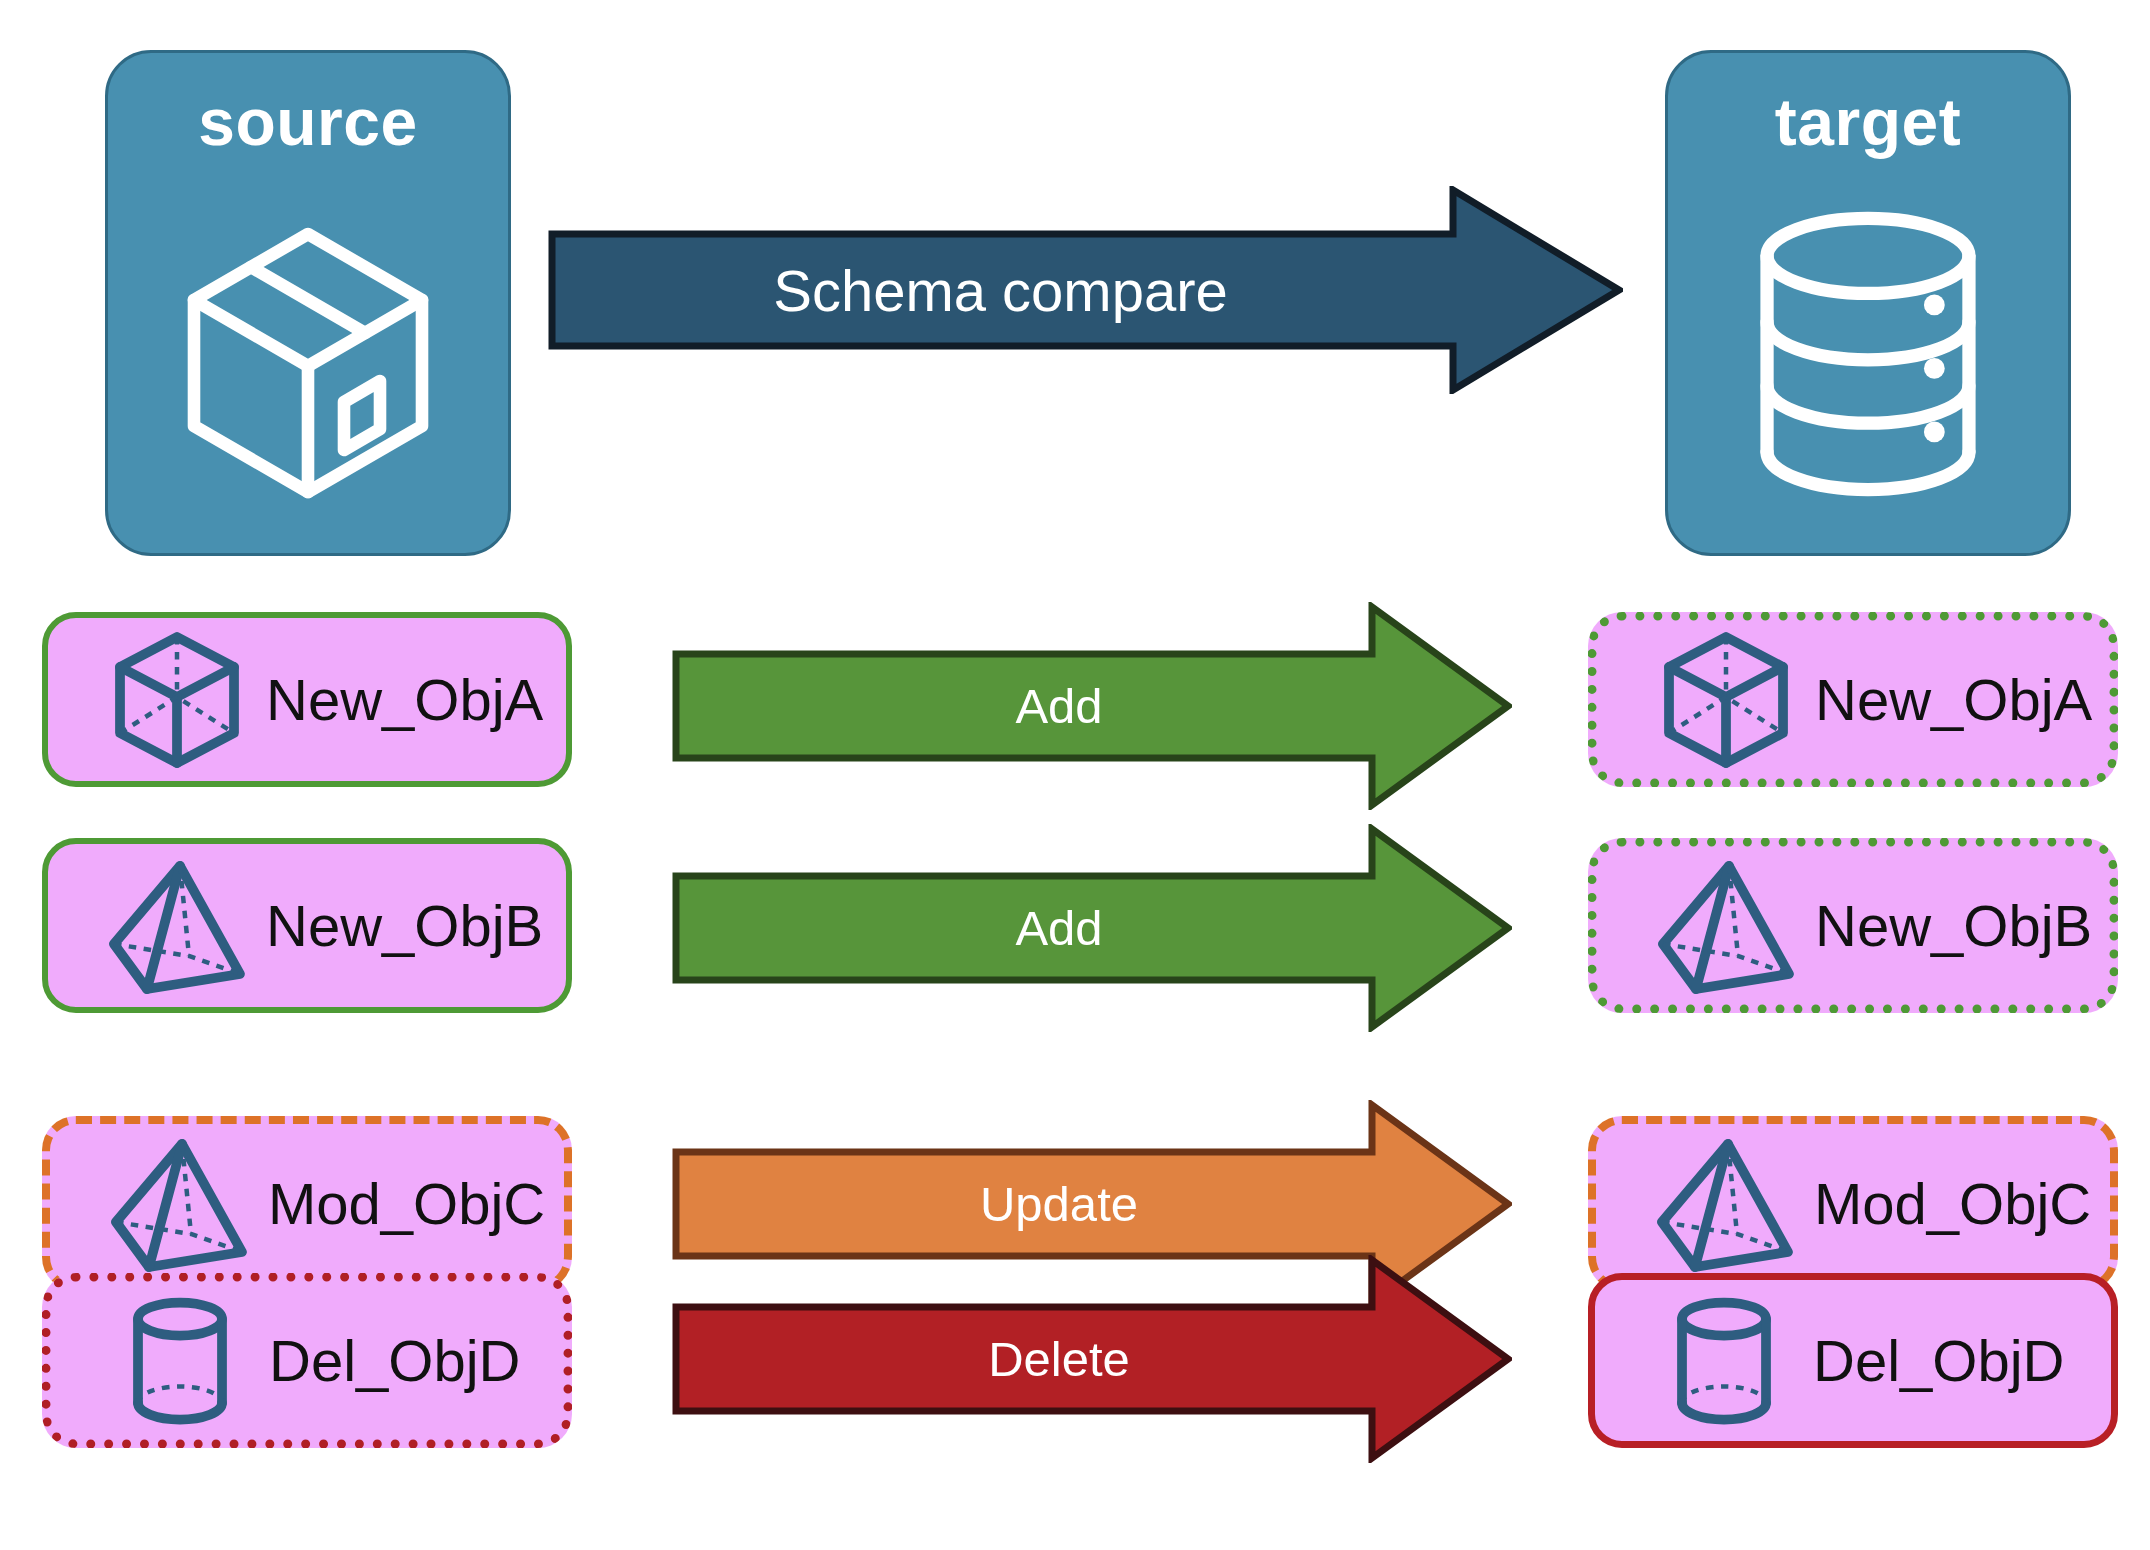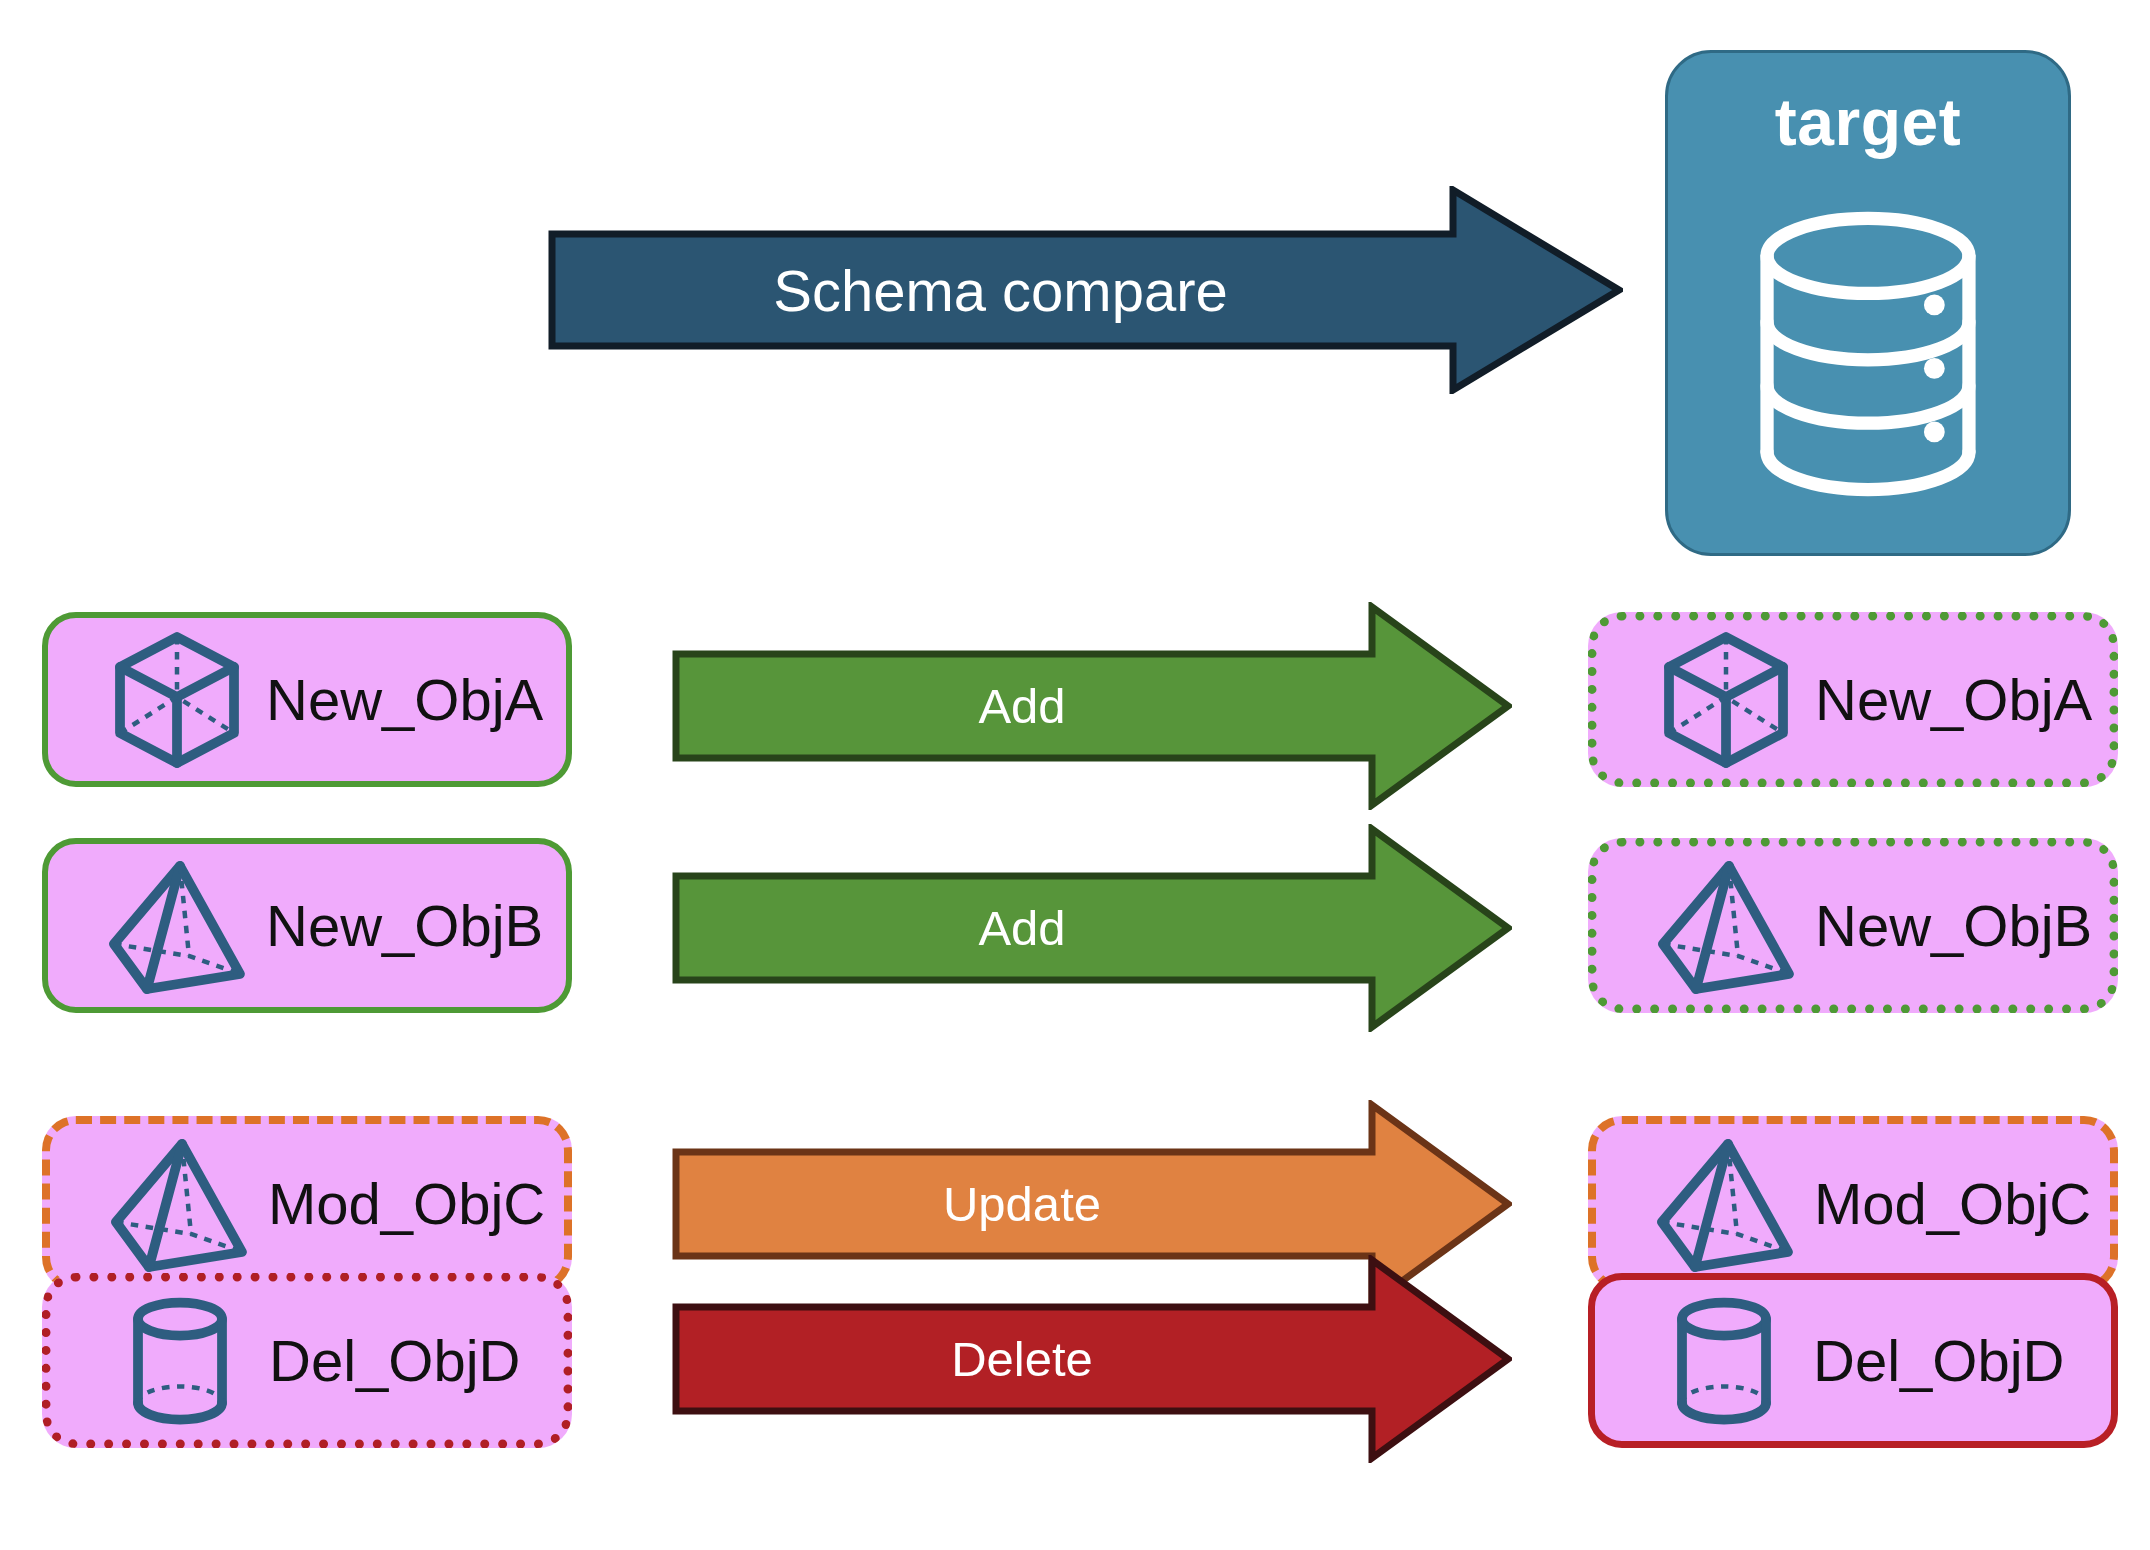--- a/index.html
+++ b/index.html
@@ -44,31 +44,45 @@
   .bd-solid-green{border:6px solid #4e9a35;}
   .bd-dotted-green{border:9px dotted #4e9a35;}
   .bd-dashed-orange{border:8px dashed #dd7228;}
   .bd-dotted-red{border:9px dotted #b01f25;}
   .bd-solid-red{border:7px solid #b81f25;}
 
   
   .act-arrow{position:absolute;left:672px;top:-14px;width:840px;height:208px;}
   .act-arrow .albl{position:absolute;left:0;top:0;width:700px;height:208px;
                    display:flex;align-items:center;justify-content:center;
-                   color:#ffffff;font-size:49px;}
+                   color:#ffffff;font-size:49px;padding-left:37px;}
   #arr-0{top:-10px;}
   #arr-1{top:-14px;}
   #arr-2{top:-16px;}
   #arr-3{top:-18px;}
 </style>
 </head>
 <body>
 
 <div class="stage">
 
+  <div class="endpoint" id="source-card">
+    <div class="cap">source</div>
+    <div class="glyph">
+      <svg width="300" height="300" viewBox="0 0 100 100">
+        <g fill="none" stroke="#ffffff" stroke-width="4.2" stroke-linejoin="round" stroke-linecap="round">
+          <path d="M50 10 L88 32 L88 74 L50 96 L12 74 L12 32 Z"></path>
+          <path d="M12 32 L50 54 L88 32"></path>
+          <path d="M50 54 L50 96"></path>
+          <path d="M31 21 L69 43"></path>
+          <path d="M62 66 L74 59 L74 75 L62 82 Z"></path>
+        </g>
+      </svg>
+    </div>
+  </div>
 
   <div class="big-arrow">
     <svg width="1075" height="208" viewBox="0 0 1075 208" preserveAspectRatio="none">
       <polygon points="4,48 905,48 905,4 1071,104 905,204 905,160 4,160" fill="#2b5572" stroke="#111d28" stroke-width="7" stroke-linejoin="miter"></polygon>
     </svg>
     <div class="lbl">Schema compare</div>
   </div>
 
   <div class="endpoint" id="target-card">
     <div class="cap">target</div>

